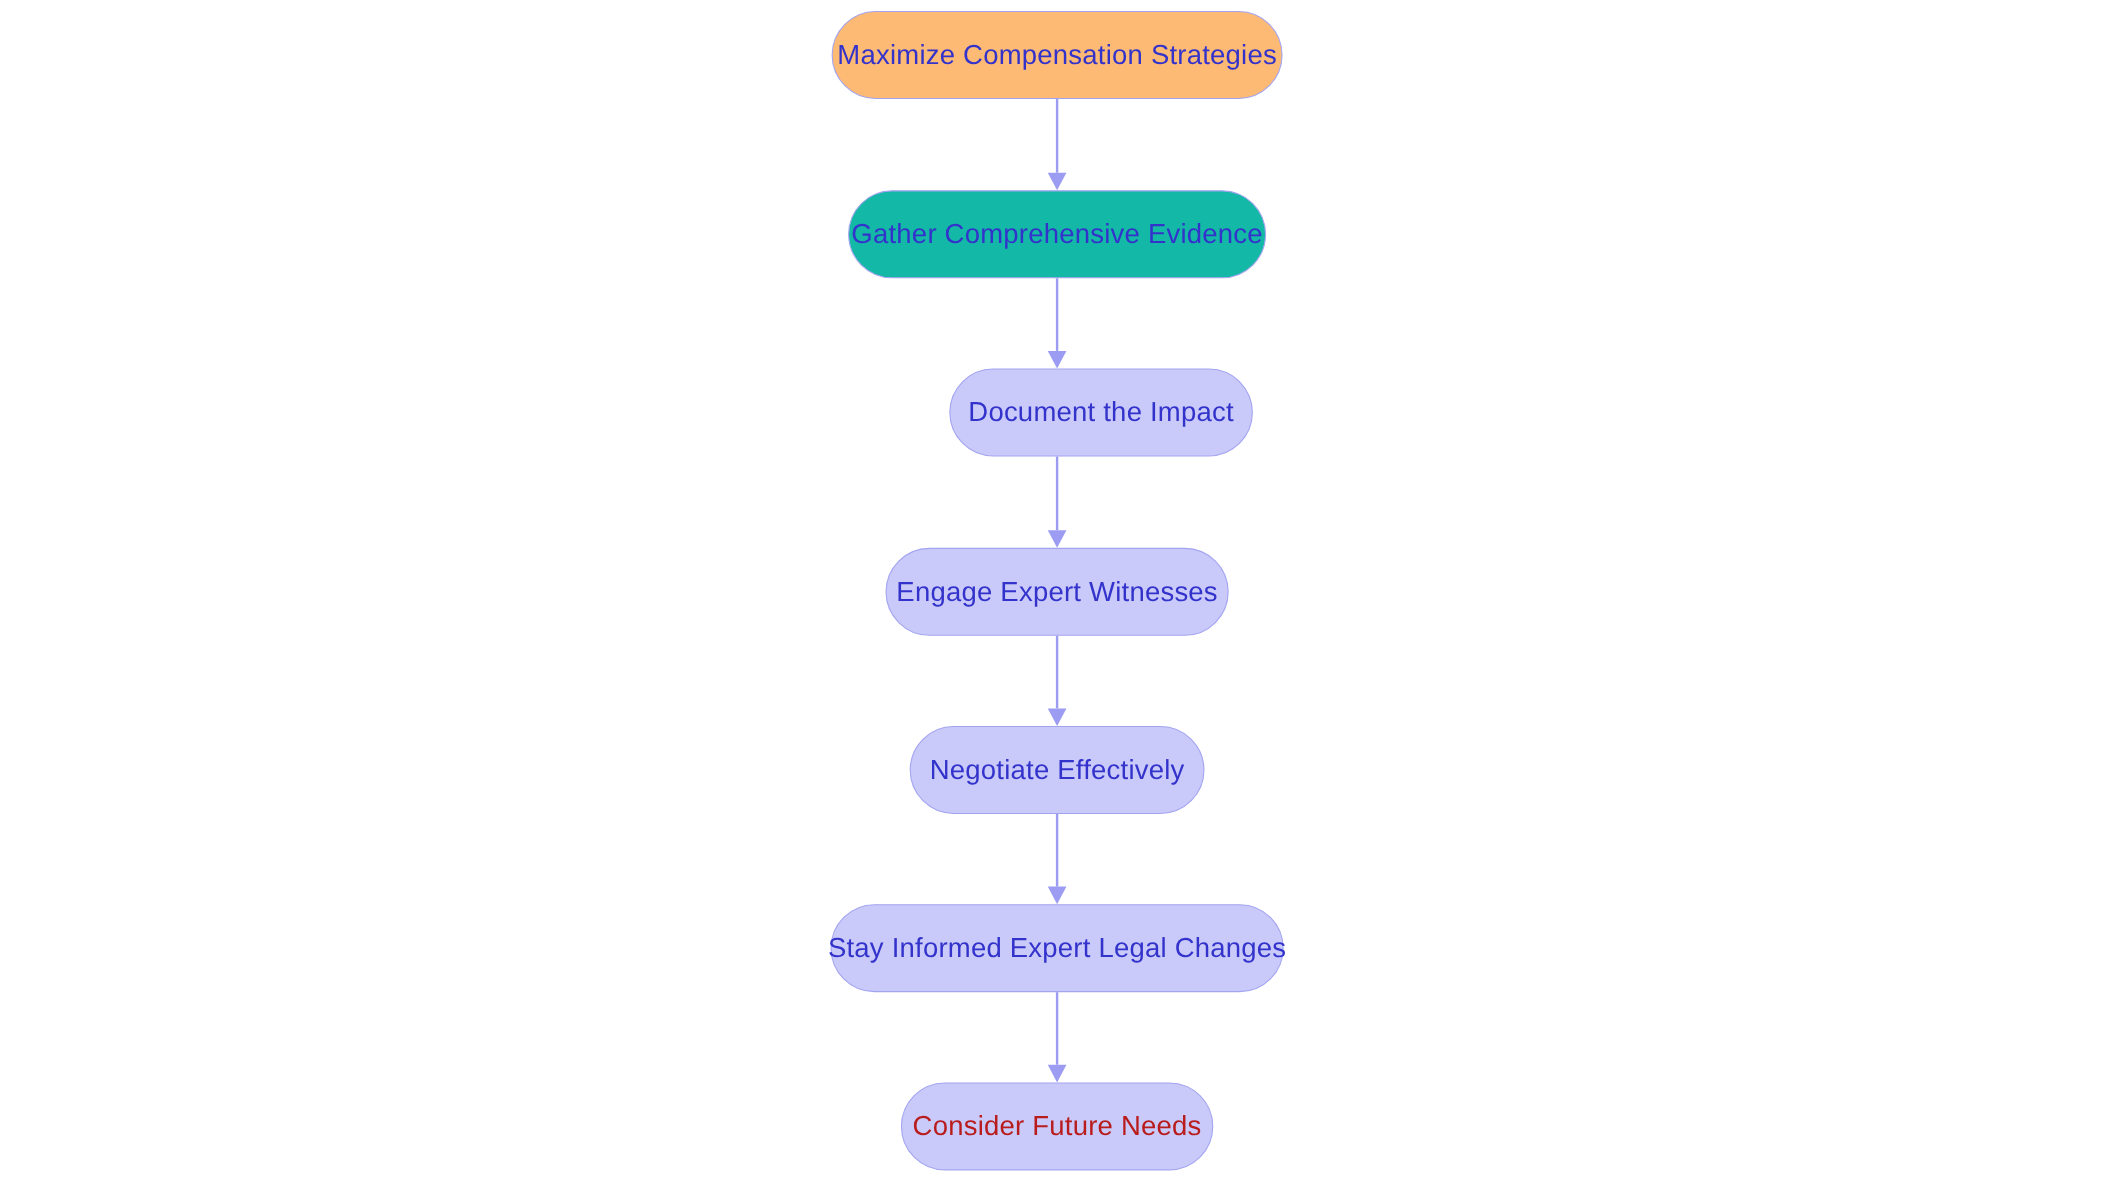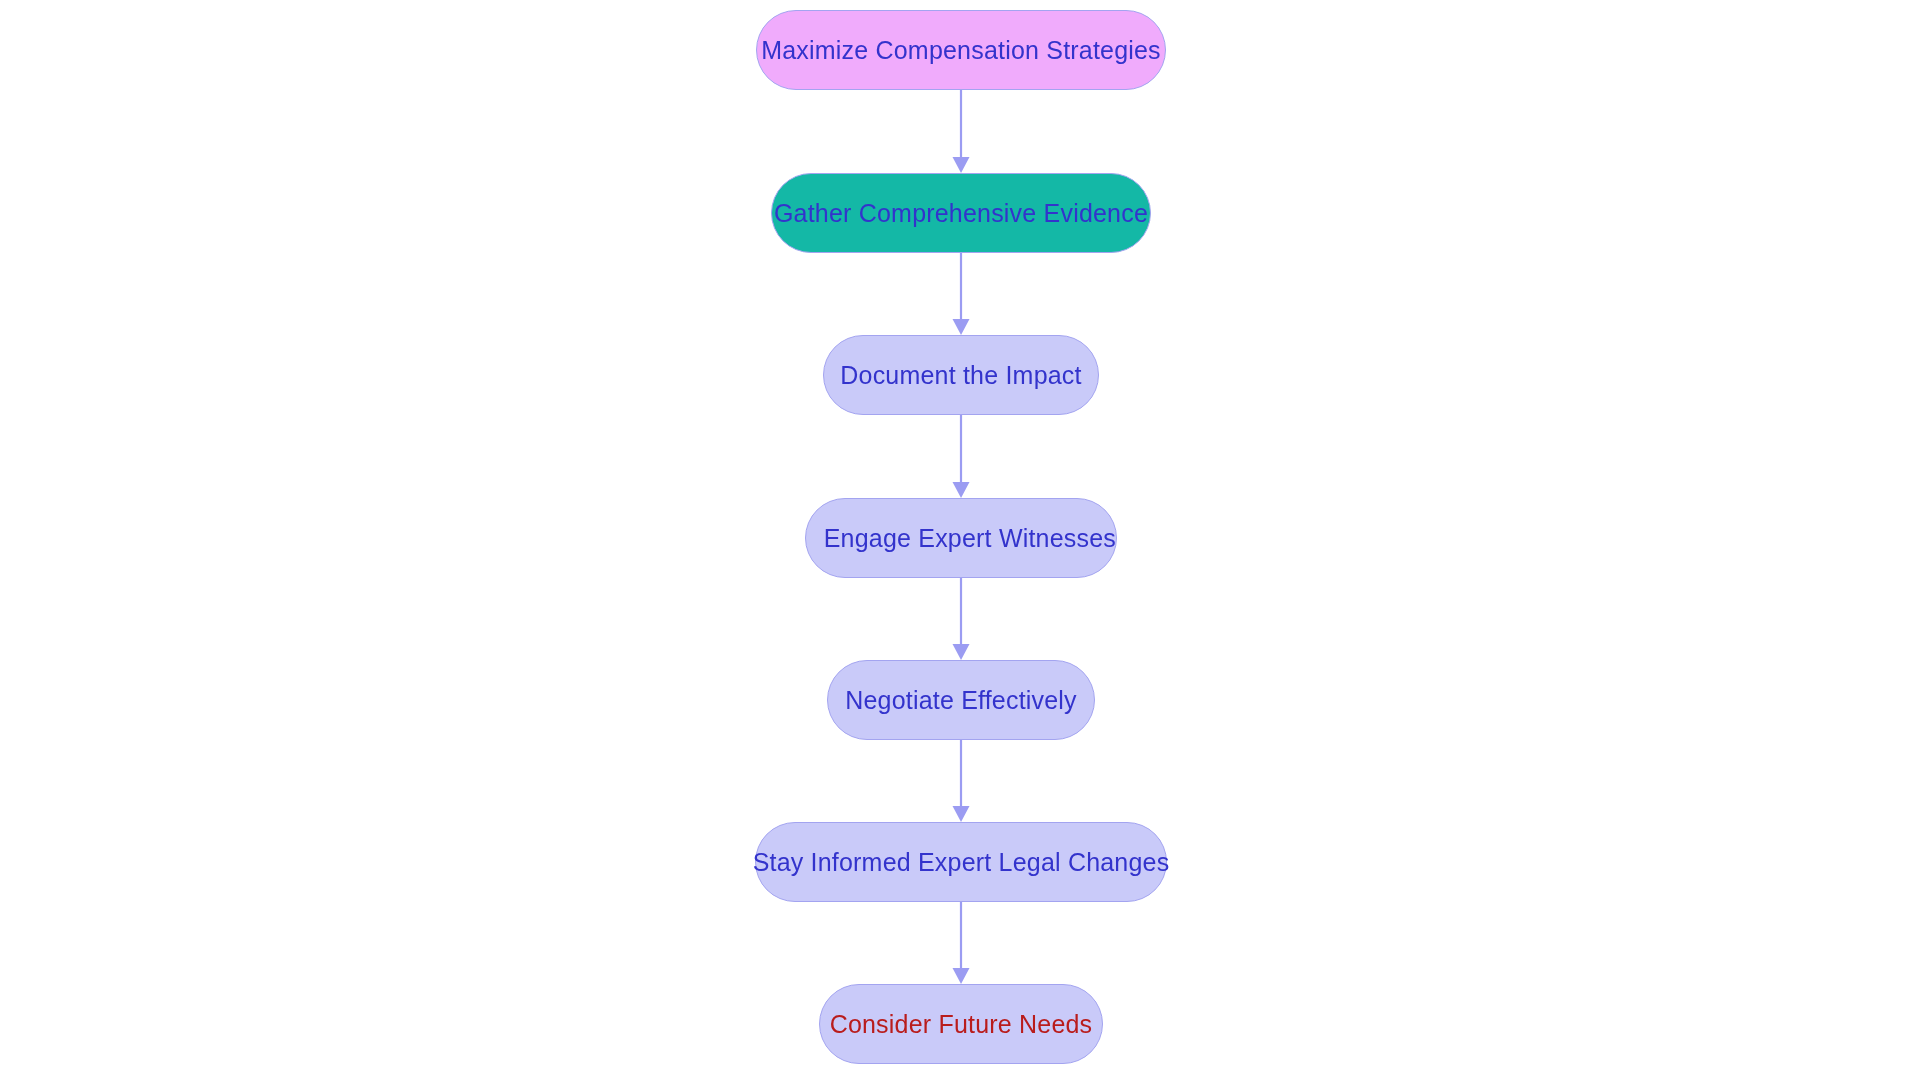--- a/index.html
+++ b/index.html
@@ -81,30 +81,30 @@
         <line x1="961" y1="740" x2="961" y2="806" stroke="#9b9cf2" stroke-width="2.2"></line>
         <polygon points="952.5,806 969.5,806 961,822" fill="#9b9cf2"></polygon>
       </g>
       <g>
         <line x1="961" y1="902" x2="961" y2="968" stroke="#9b9cf2" stroke-width="2.2"></line>
         <polygon points="952.5,968 969.5,968 961,984" fill="#9b9cf2"></polygon>
       </g>
     </svg>
 
   <div id="node-layer">
-      <div class="node" style="left: 961px; top: 10px; width: 410px; height: 80px; background: #f0abfc; border-color: rgb(163, 164, 240);">
+      <div class="node" style="left: 961px; top: 10px; width: 410px; height: 80px; background: #fdba74; border-color: rgb(163, 164, 240);">
         <span class="node-label" style="color: rgb(51, 51, 204);">Maximize Compensation Strategies</span>
       </div>
       <div class="node" style="left: 961px; top: 173px; width: 380px; height: 80px; background: #14b8a6; border-color: rgb(163, 164, 240);">
         <span class="node-label" style="color: rgb(51, 51, 204);">Gather Comprehensive Evidence</span>
       </div>
-      <div class="node" style="left: 961px; top: 335px; width: 276px; height: 80px; background: rgb(201, 202, 249); border-color: rgb(163, 164, 240);">
+      <div class="node" style="left: 1001px; top: 335px; width: 276px; height: 80px; background: rgb(201, 202, 249); border-color: rgb(163, 164, 240);">
         <span class="node-label" style="color: rgb(51, 51, 204);">Document the Impact</span>
       </div>
-      <div class="node" style="left: 961px; top: 498px; width: 312px; height: 80px; background: rgb(201, 202, 249); border-color: rgb(163, 164, 240); justify-content: flex-end;">
+      <div class="node" style="left: 961px; top: 498px; width: 312px; height: 80px; background: rgb(201, 202, 249); border-color: rgb(163, 164, 240);">
         <span class="node-label" style="color: rgb(51, 51, 204);">Engage Expert Witnesses</span>
       </div>
       <div class="node" style="left: 961px; top: 660px; width: 268px; height: 80px; background: rgb(201, 202, 249); border-color: rgb(163, 164, 240);">
         <span class="node-label" style="color: rgb(51, 51, 204);">Negotiate Effectively</span>
       </div>
       <div class="node" style="left: 961px; top: 822px; width: 412px; height: 80px; background: rgb(201, 202, 249); border-color: rgb(163, 164, 240);">
         <span class="node-label" style="color: rgb(51, 51, 204);">Stay Informed Expert Legal Changes</span>
       </div>
       <div class="node" style="left: 961px; top: 984px; width: 284px; height: 80px; background: rgb(201, 202, 249); border-color: rgb(163, 164, 240);">
         <span class="node-label" style="color: #b91c1c;">Consider Future Needs</span>

